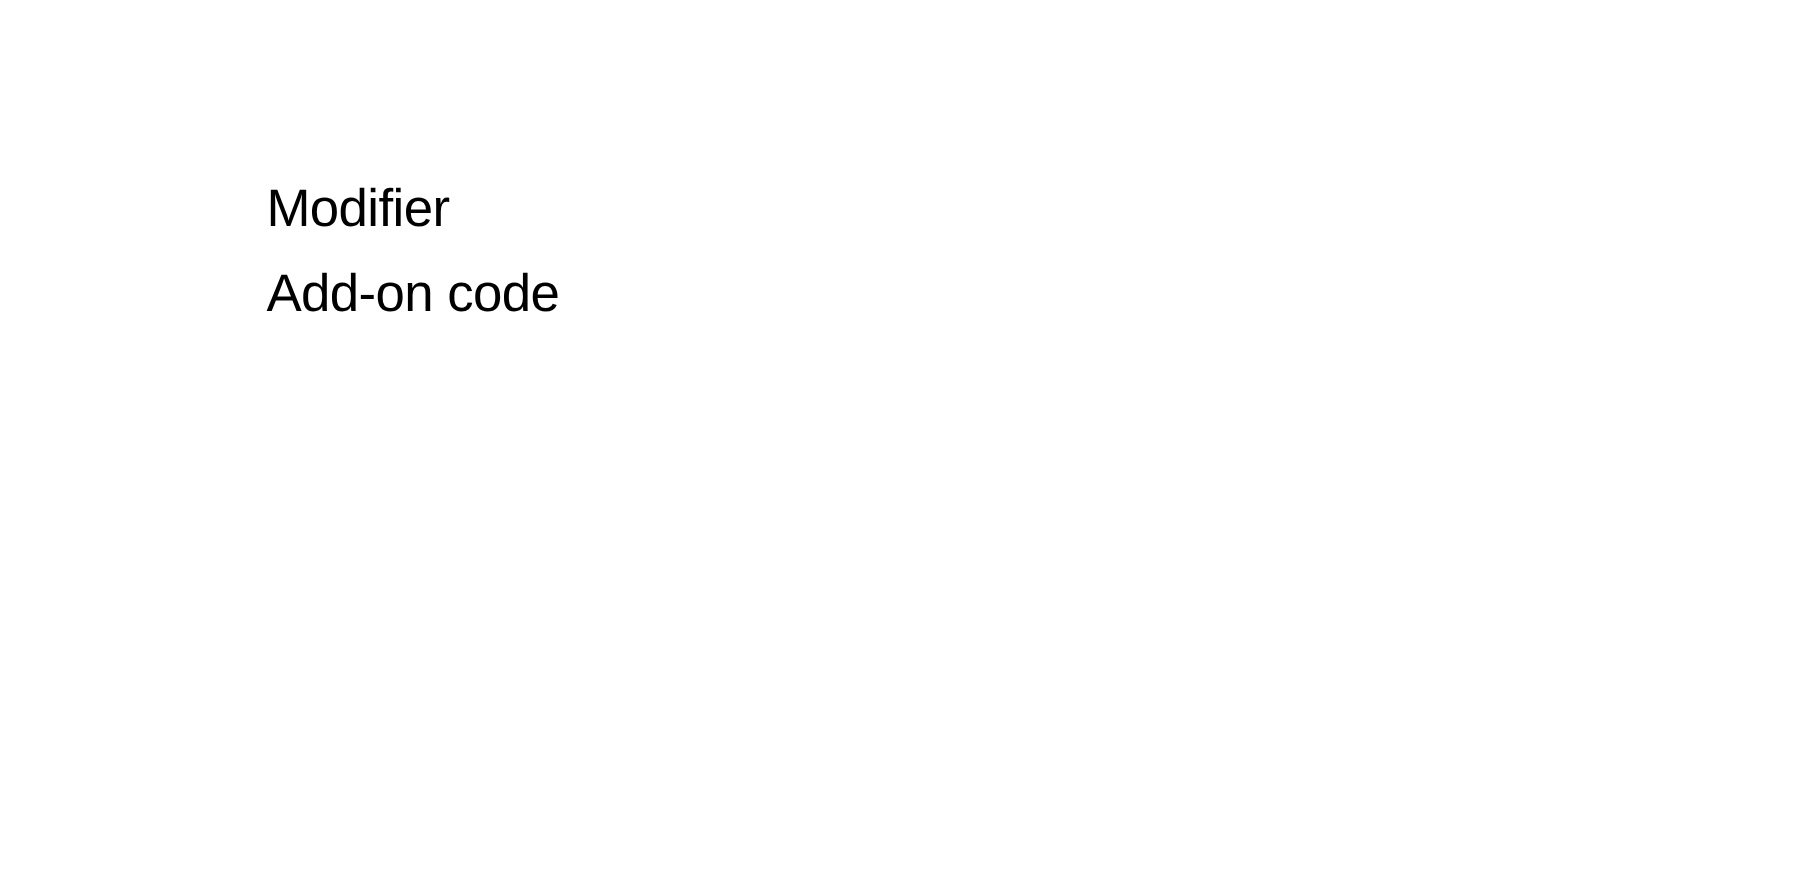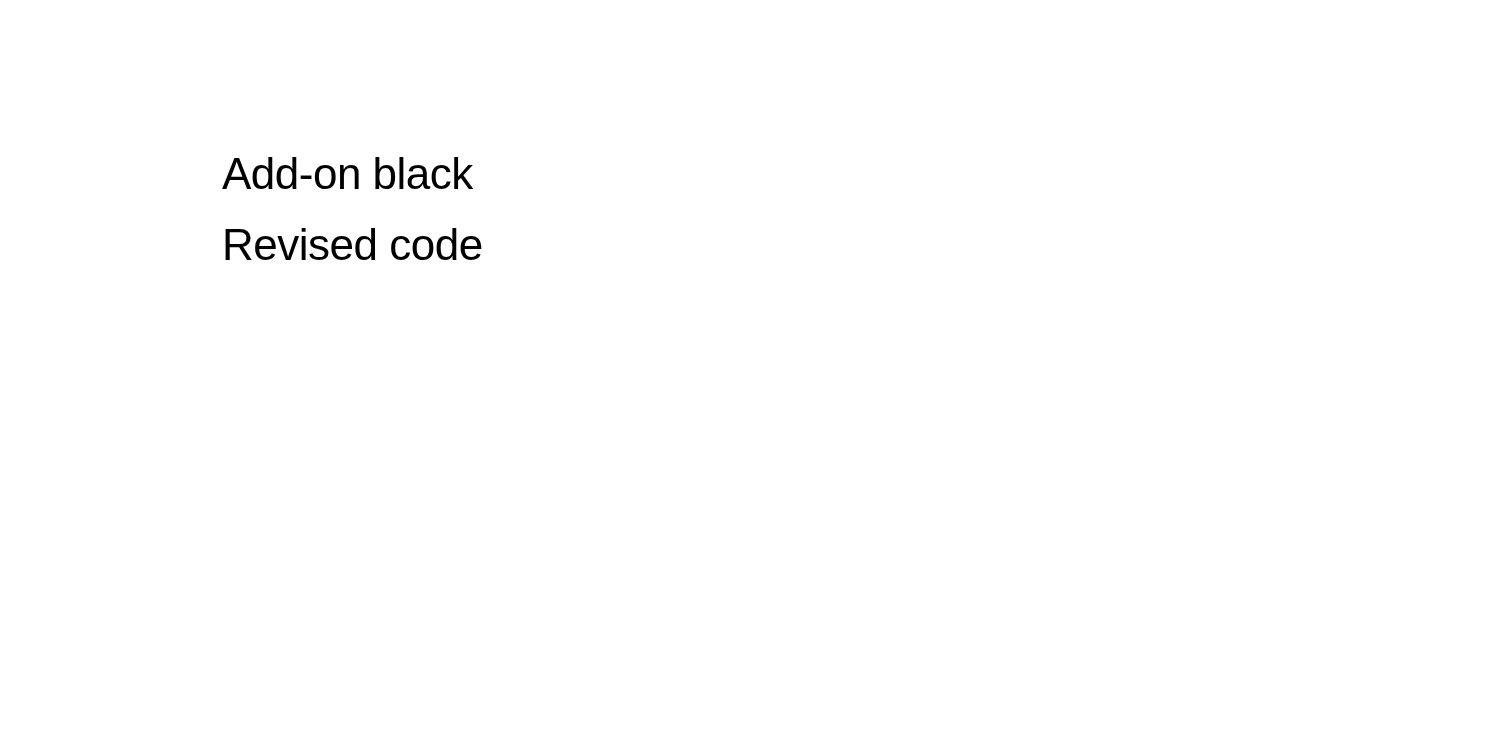--- a/index.html
+++ b/index.html
@@ -33,15 +33,15 @@
       letter-spacing: -0.5px;
     }
   </style>
 </head>
 <body>
 
 <div class="question-text">
 </div>
 
 <div class="options-list">
-  <div class="option-item">Add-on black</div>
-  <div class="option-item">Revised code</div>
+  <div class="option-item">Modifier</div>
+  <div class="option-item">Add-on code</div>
 </div>
 
 </body></html>

